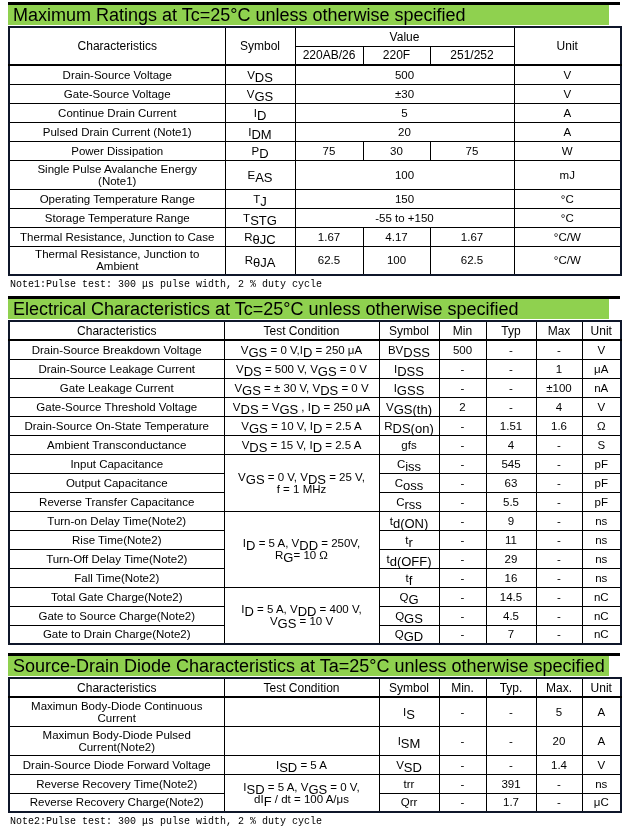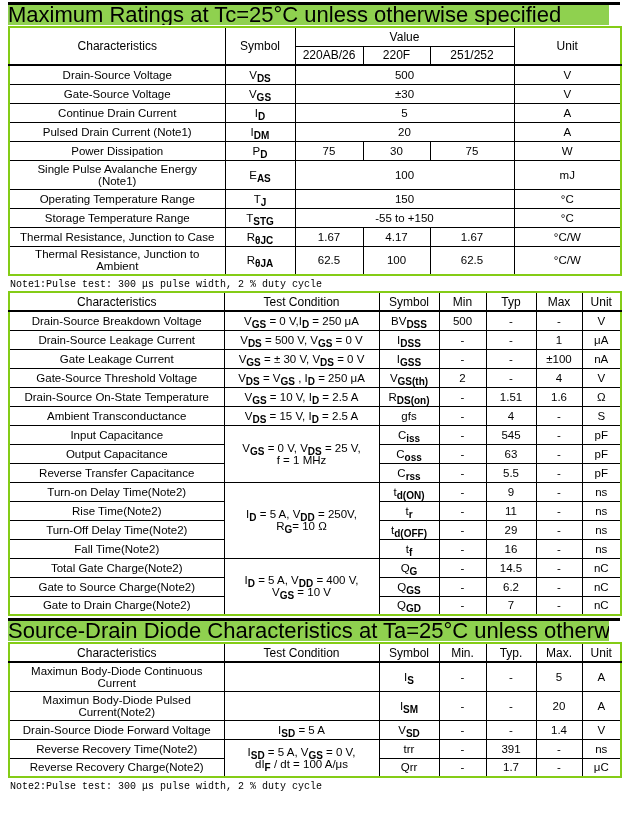--- a/index.html
+++ b/index.html
@@ -1,34 +1,34 @@
 <!DOCTYPE html>
 <html><head>
 <meta charset="utf-8">
 <style>
   html,body{margin:0;padding:0;background:#fff;width:626px;height:827px;overflow:hidden;}
   body{font-family:"Liberation Sans","DejaVu Sans",sans-serif;color:#000;}
   .page{padding:2px 0 0 8px;width:618px;}
   
   .gbar{border-top:3px solid #000;width:612px;}
-  .gbar .fill{width:601px;height:20px;background:#8FD14F;font-size:22px;line-height:20px;
-              box-sizing:border-box;white-space:nowrap;overflow:hidden;}
-  .mt6{margin-top:6px;} .mt8{margin-top:2px;}
+  .gbar .fill{width:601px;height:20px;background:#8FD14F;font-size:18px;line-height:20px;
+              padding-left:5px;box-sizing:border-box;white-space:nowrap;overflow:hidden;}
+  .mt6{margin-top:6px;} .mt8{margin-top:8px;}
   
-  table.t{border-collapse:collapse;table-layout:fixed;width:612px;border:2px solid #84cc16;
+  table.t{border-collapse:collapse;table-layout:fixed;width:612px;border:2px solid #0f172a;
           font-size:11.5px;margin-top:1px;}
   table.t th,table.t td{border:1px solid #000;padding:0 3px;text-align:center;
           vertical-align:middle;font-weight:normal;overflow:hidden;}
   table.t th{font-size:12px;}
   .bb{border-bottom:2px solid #000 !important;}
   td.lt{text-align:left;padding-left:2px;}
   .pre{white-space:pre-line;margin-top:22px;}
   tr.r1{height:19px;} tr.r2{height:29px;padding-left:48px;} tr.rh{height:19px;}
   td.vt{vertical-align:top;}
-  sub{font-size:10px;line-height:0;font-weight:bold;}
+  sub{font-size:13px;line-height:0;}
   .note{font-size:10px;margin:3px 0 0 2px;font-family:Liberation Mono, monospace;}
 </style>
 </head>
 <body>
 
 <div class="page">
 
   <div class="gbar">
     <div class="fill">Maximum Ratings at Tc=25°C unless otherwise specified</div>
   </div>
@@ -121,20 +121,23 @@
         <td>R<sub>θJA</sub></td>
         <td>62.5</td>
         <td>100</td>
         <td>62.5</td>
         <td>°C/W</td>
       </tr>
     </tbody>
   </table>
   <div class="note">Note1:Pulse test: 300 μs pulse width, 2 % duty cycle</div>
 
+  <div class="gbar mt6">
+    <div class="fill">Electrical Characteristics at Tc=25°C unless otherwise specified</div>
+  </div>
 
   <table class="t">
     <colgroup>
         <col style="width:215px">
         <col style="width:155px">
         <col style="width:60px">
         <col style="width:47px">
         <col style="width:50px">
         <col style="width:46px">
         <col style="width:39px">
@@ -272,21 +275,21 @@
         <td>Q<sub>G</sub></td>
         <td>-</td>
         <td>14.5</td>
         <td>-</td>
         <td>nC</td>
       </tr>
       <tr class="r1">
         <td class="lt pre">Gate to Source Charge(Note2)</td>
         <td>Q<sub>GS</sub></td>
         <td>-</td>
-        <td>6.2</td>
+        <td>4.5</td>
         <td>-</td>
         <td>nC</td>
       </tr>
       <tr class="r1">
         <td class="lt pre">Gate to Drain Charge(Note2)</td>
         <td>Q<sub>GD</sub></td>
         <td>-</td>
         <td>7</td>
         <td>-</td>
         <td>nC</td>

